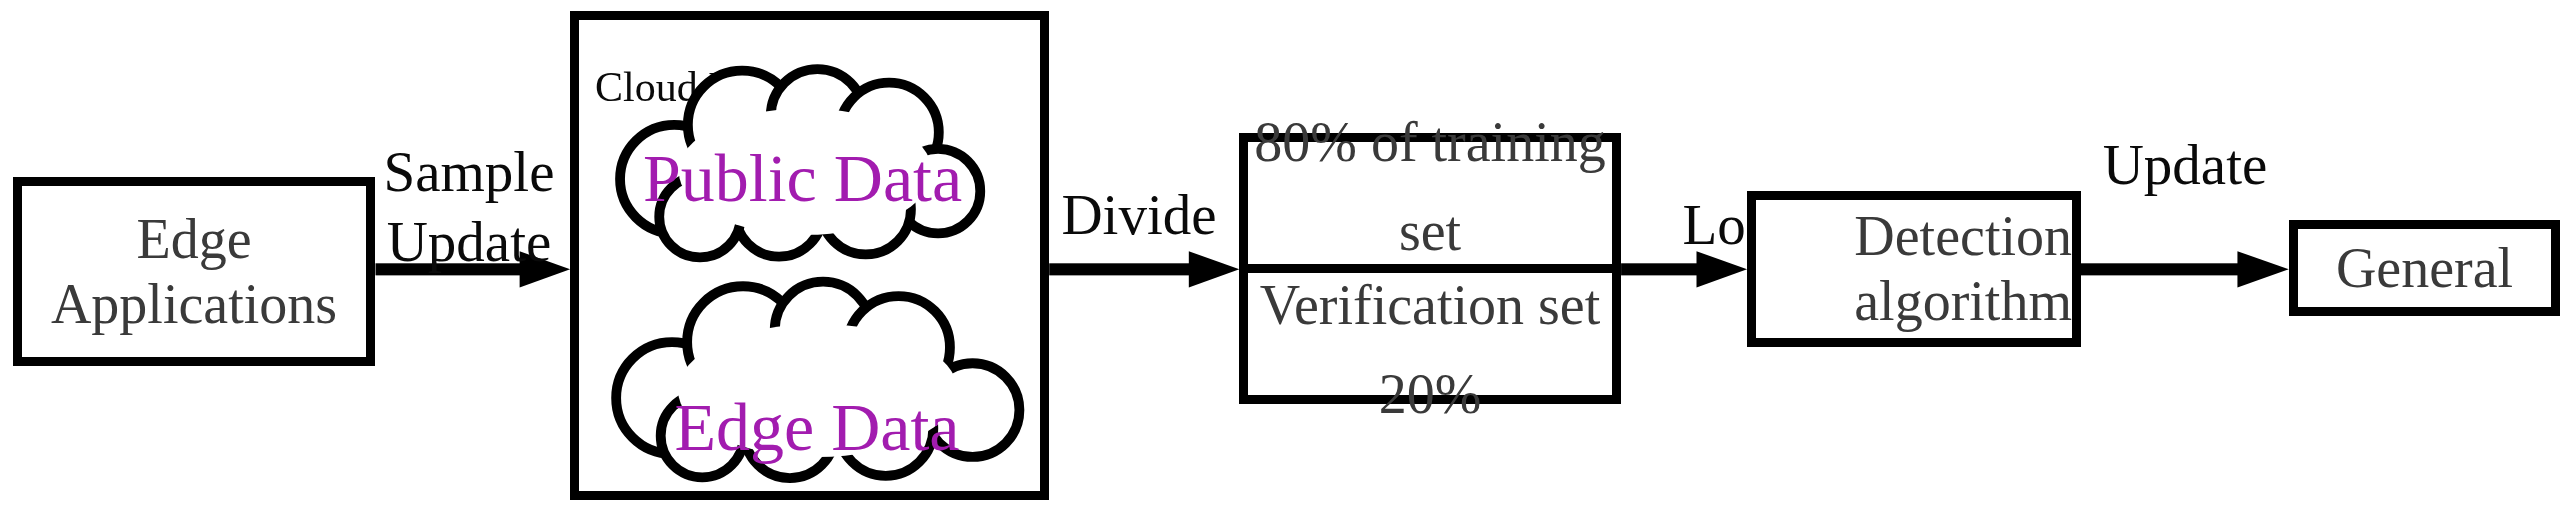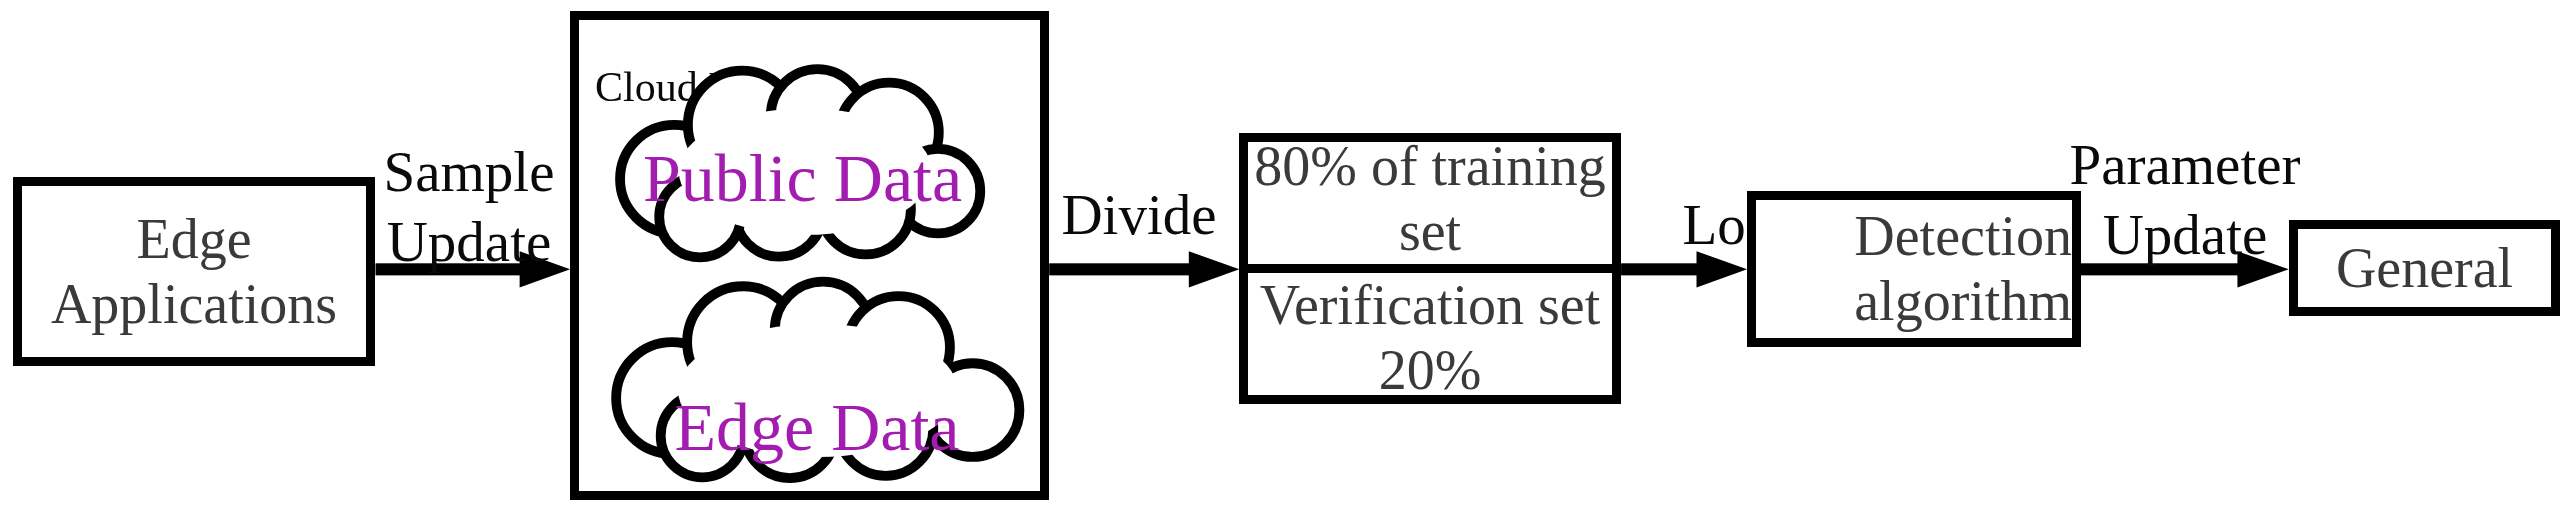--- a/index.html
+++ b/index.html
@@ -34,21 +34,21 @@
     font-size:57px;
     line-height:70px;
     text-align:center;
     white-space:nowrap;
   }
   
   .split{padding:0;}
   .cell{
     flex:1;width:100%;
     display:flex;flex-direction:column;
-    align-items:center;justify-content:center;
+    align-items:center;justify-content:center;gap:24px;
   }
   .cell-top{border-bottom:9.8px solid #000;}
   
   .cloud-title{
     position:absolute;left:595px;top:65px;
     color:#0a0a0a;font-size:42px;line-height:45px;white-space:nowrap;
   }
   .cloud-text{
     position:absolute;
     color:#a21caf;font-size:68px;line-height:60px;
@@ -137,21 +137,20 @@
   </div>
 
   <div class="flow-label" style="left:1590px;top:190px;width:302px;">Load</div>
 
   <div class="node" style="left:1747px;top:191px;width:334px;height:156px;align-items:flex-end;">
     <div>Detection</div>
     <div>algorithm</div>
   </div>
 
   <div class="flow-label" style="left:2034px;top:130px;width:302px;">
-    <div>Parameter</div>
     <div>Update</div>
   </div>
 
   <div class="node" style="left:2289px;top:220px;width:271px;height:96px;">
     <div>General</div>
   </div>
 
 </div>
 
 

